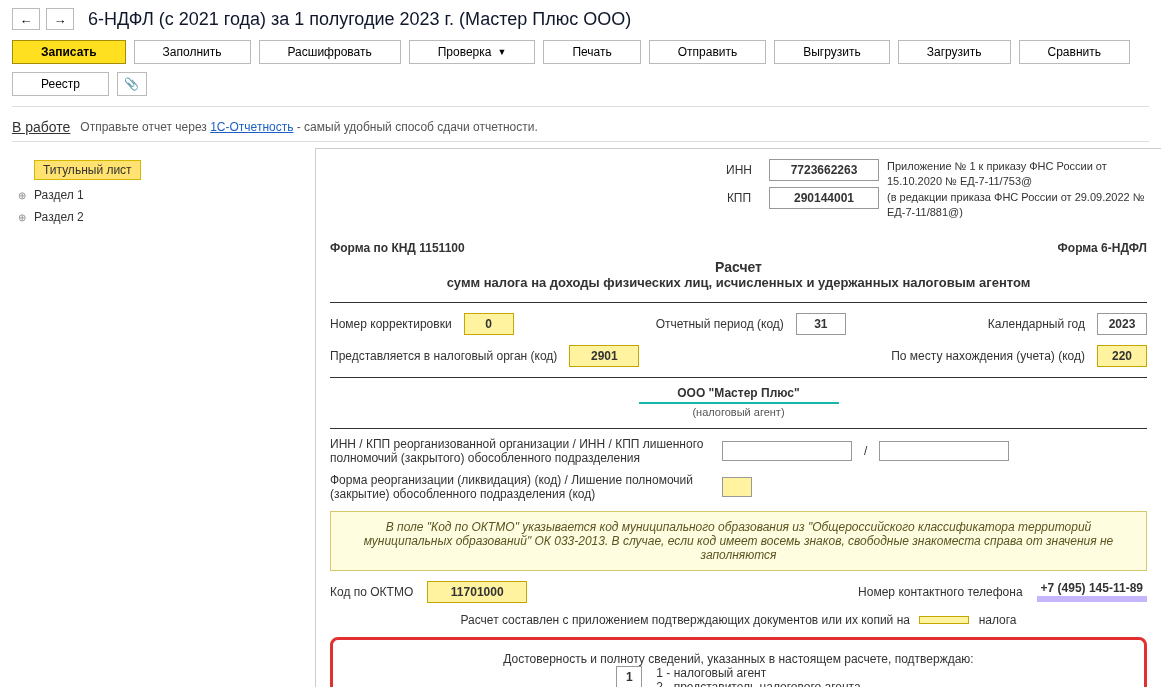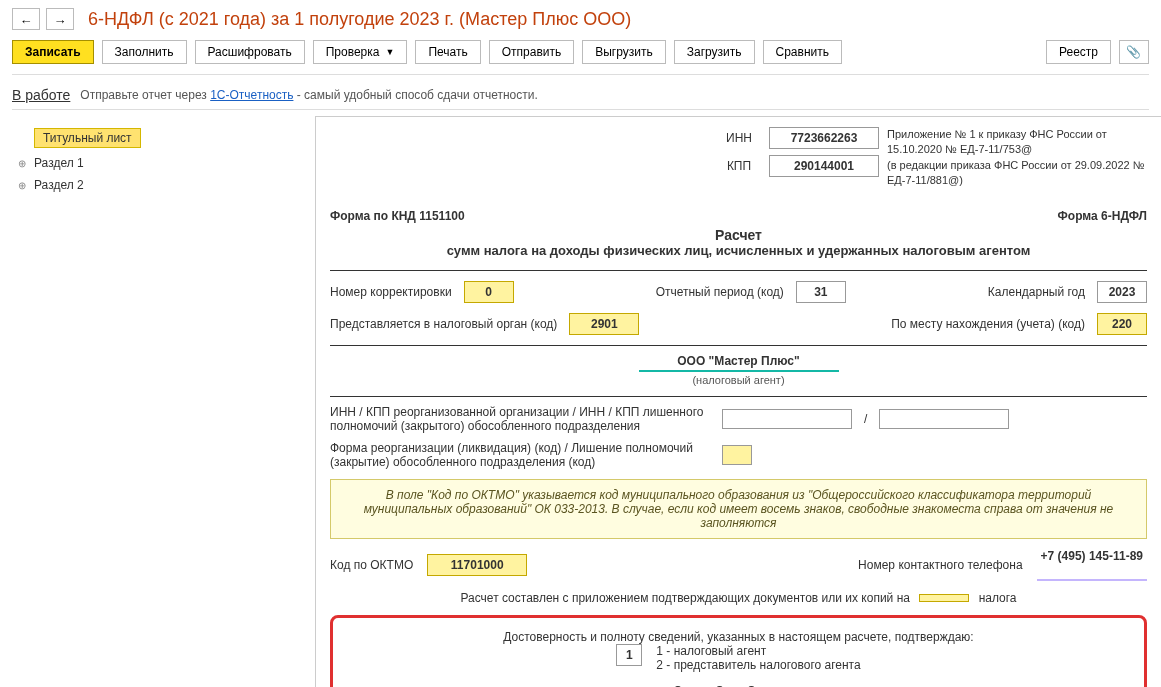--- a/index.html
+++ b/index.html
@@ -23,34 +23,34 @@
     width: 28px;
     height: 22px;
     display: inline-flex;
     align-items: center;
     justify-content: center;
     cursor: pointer;
     font-size: 13px;
   }
   .title {
     font-size: 18px;
-    color: #c2410c;
+    color: #0f172a;
     padding-left: 8px;
   }
   .btn-row {
     display: flex;
     align-items: center;
     gap: 8px;
     padding: 2px 12px 10px;
     flex-wrap: wrap;
   }
   .btn {
     background: #fff;
     border: 1px solid #bbb;
-    padding: 4px 12px;
+    padding: 4px 28px;
     cursor: pointer;
     font-size: 12px;
     height: 24px;
     display: inline-flex;
     align-items: center;
   }
   .btn-primary {
     background: #ffe020;
     border: 1px solid #a58f00;
     font-weight: bold;
@@ -175,21 +175,21 @@
     background: #fffde0;
     border: 1px solid #d4c96a;
     padding: 8px 14px;
     font-style: italic;
     color: #5a5420;
     text-align: center;
     margin: 10px 0;
     font-size: 12px;
   }
   .oktmo-row { display: flex; align-items: center; gap: 14px; margin: 10px 0; }
-  .phone-underline { border-bottom: 2px solid #c4b5fd; padding: 0 4px 16px; font-weight: bold;}
+  .phone-underline { border-bottom: 6px solid #c4b5fd; padding: 0 4px 1px; font-weight: bold;}
   .sheets-row { text-align: center; margin: 10px 0; }
   .sheets-row .yellow-cell { display: inline-block; width: 50px; margin: 0 6px;}
   .red-box {
     border: 3px solid #e03030;
     border-radius: 8px;
     padding: 12px 18px;
     margin-top: 6px;
   }
   .confirm-title { text-align: center; font-weight: normal; }
   .conf-row { display: flex; align-items: flex-start; justify-content: center; gap: 14px; }

